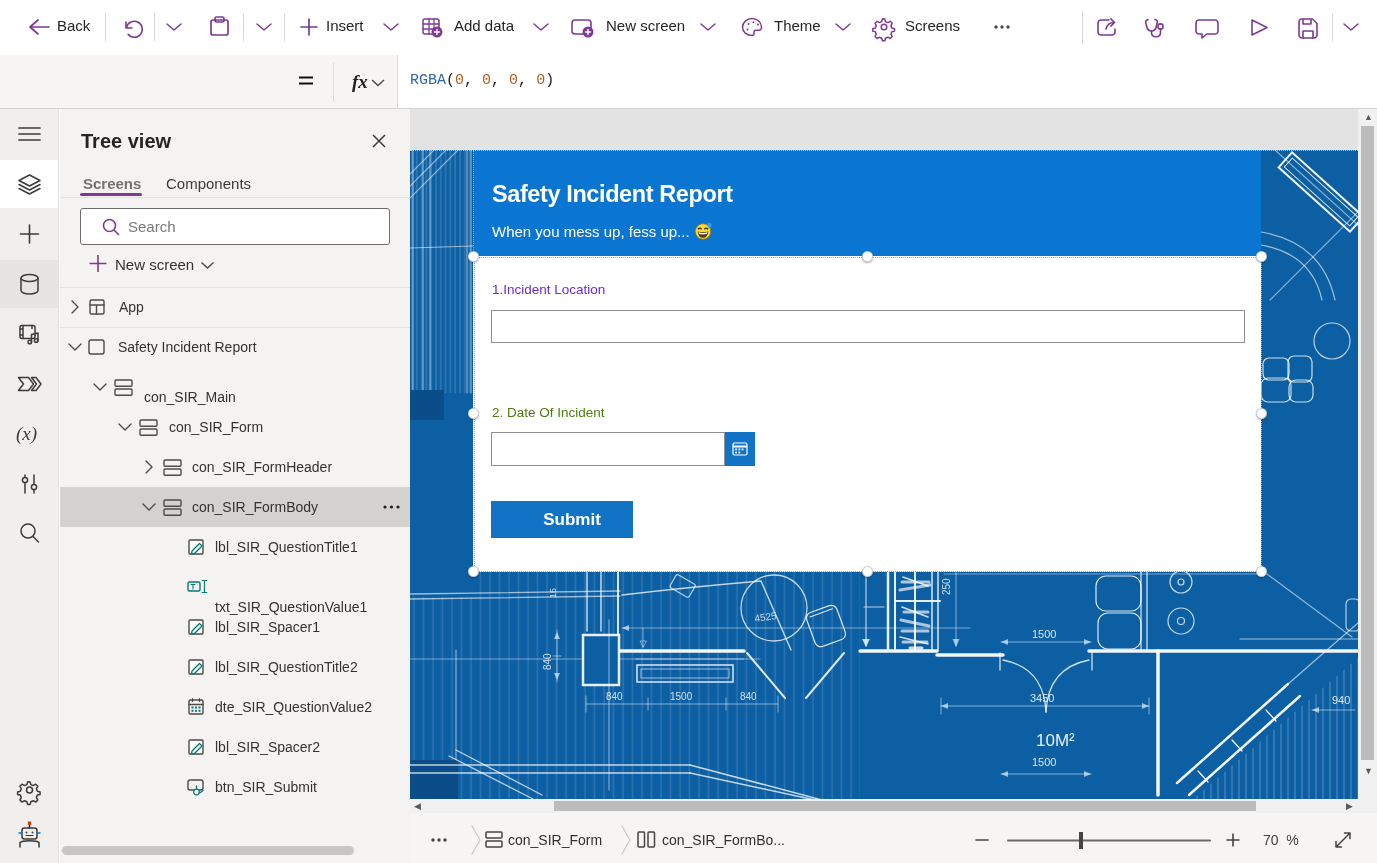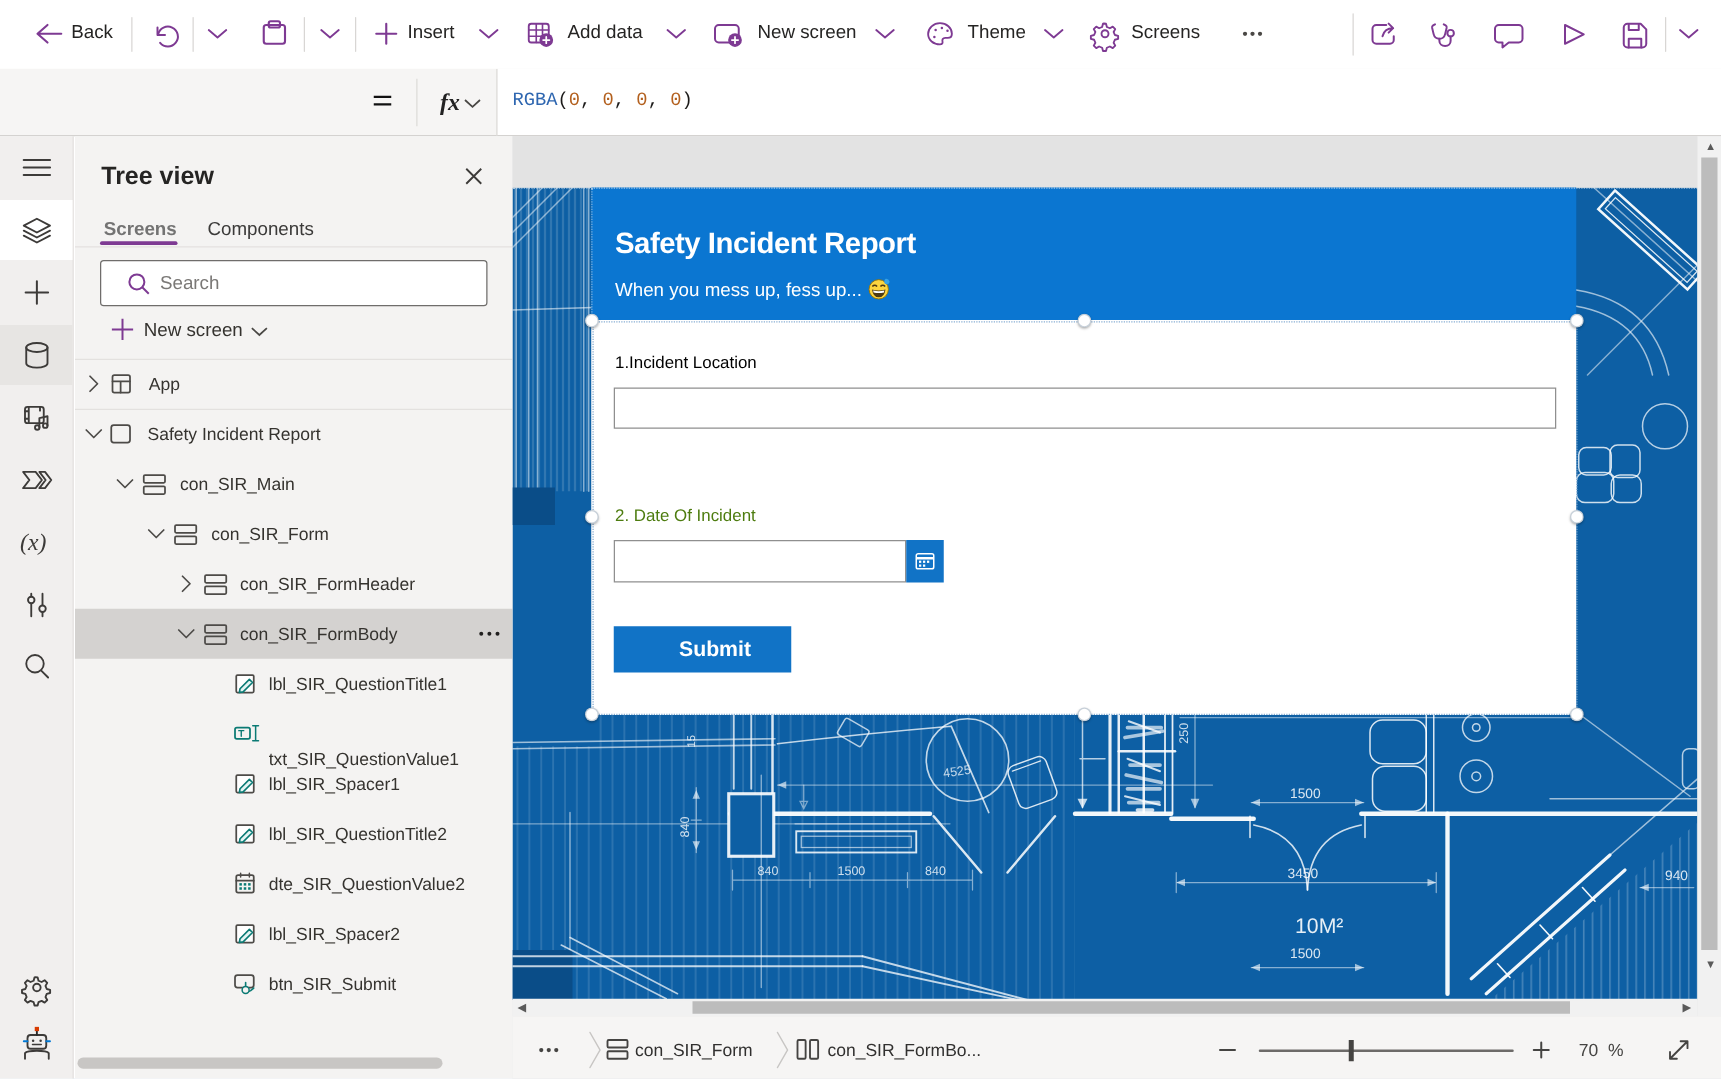--- a/index.html
+++ b/index.html
@@ -216,21 +216,21 @@
     <svg width="16" height="10" style="position:absolute;left:140px;top:152px" fill="none" stroke="#4a4845" stroke-width="1.4">
         <path d="M1.5 1.5 l6 5.5 6 -5.5"></path>
       </svg>
     <div class="rowline" style="top:178px"></div>
     <div class="rowline" style="top:218px"></div>
 
     <div style="position:absolute;left:0;top:378px;width:350px;height:40px;background:#d4d2d0"></div>
 
     <div class="ptxt" style="left:59px;top:190px">App</div>
     <div class="ptxt" style="left:58px;top:230px">Safety Incident Report</div>
-    <div class="ptxt" style="left:84px;top:270px">con_SIR_Main</div>
+    <div class="ptxt" style="left:84px;top:280px">con_SIR_Main</div>
     <div class="ptxt" style="left:109px;top:310px">con_SIR_Form</div>
     <div class="ptxt" style="left:132px;top:350px">con_SIR_FormHeader</div>
     <div class="ptxt" style="left:132px;top:390px">con_SIR_FormBody</div>
     <div class="ptxt" style="left:155px;top:430px">lbl_SIR_QuestionTitle1</div>
     <div class="ptxt" style="left:155px;top:490px">txt_SIR_QuestionValue1</div>
     <div class="ptxt" style="left:155px;top:510px">lbl_SIR_Spacer1</div>
     <div class="ptxt" style="left:155px;top:550px">lbl_SIR_QuestionTitle2</div>
     <div class="ptxt" style="left:155px;top:590px">dte_SIR_QuestionValue2</div>
     <div class="ptxt" style="left:155px;top:630px">lbl_SIR_Spacer2</div>
     <div class="ptxt" style="left:155px;top:670px">btn_SIR_Submit</div>
@@ -476,21 +476,21 @@
       <svg width="18" height="18" viewBox="0 0 20 20" style="vertical-align:-3.5px">
         <circle cx="10" cy="10.5" r="8.6" fill="#fcd53f" stroke="#9b7500" stroke-width="0.8"></circle>
         <path d="M4.3 8 Q6.4 5.8 8.5 8 M11.5 8 Q13.6 5.8 15.7 8" stroke="#4e3a12" stroke-width="1.5" fill="none"></path>
         <path d="M4 10.6 Q10 12.4 16 10.6 Q15 17.6 10 17.6 Q5 17.6 4 10.6 z" fill="#4e3a12"></path>
         <path d="M5 11.5 Q10 12.9 15 11.5 L14.6 13.3 Q10 14.3 5.4 13.3 z" fill="#fff"></path>
         <path d="M16.2 1.2 q2.6 -.4 3.2 2.2 q.5 2.4 -2 2.6 q-2.6 .2 -2.5 -2.2 q.1 -2.2 1.3 -2.6z" fill="#35a3e8"></path>
       </svg>
     </div>
 
     <div style="position:absolute;left:63px;top:147px;width:788px;height:316px;background:#fff"></div>
-    <div style="position:absolute;left:82px;top:173px;font-size:13.5px;color:#000000">1.Incident Location</div>
+    <div style="position:absolute;left:82px;top:173px;font-size:13.5px;color:#6d28d9">1.Incident Location</div>
     <div class="ffld" style="left:81px;top:201px;width:754px;height:33px;border-color:#8f8f8f"></div>
     <div style="position:absolute;left:82px;top:296px;font-size:13.5px;color:#4d7c0f">2. Date Of Incident</div>
     <div class="ffld" style="left:81px;top:323px;width:234px;height:34px;border-color:#8f8f8f"></div>
     <div class="fbtnblue" style="left:315px;top:323px;width:30px;height:34px">
       <svg width="16" height="16" viewBox="0 0 16 16" style="position:absolute;left:7px;top:9px" fill="none" stroke="#fff" stroke-width="1.2">
         <rect x="1" y="2" width="14" height="12" rx="1.5"></rect>
         <path d="M1 5.5 h14" stroke-width="2"></path>
         <g fill="#fff" stroke="none">
           <rect x="3.2" y="7.5" width="1.8" height="1.8"></rect>
             <rect x="6.4" y="7.5" width="1.8" height="1.8"></rect>

